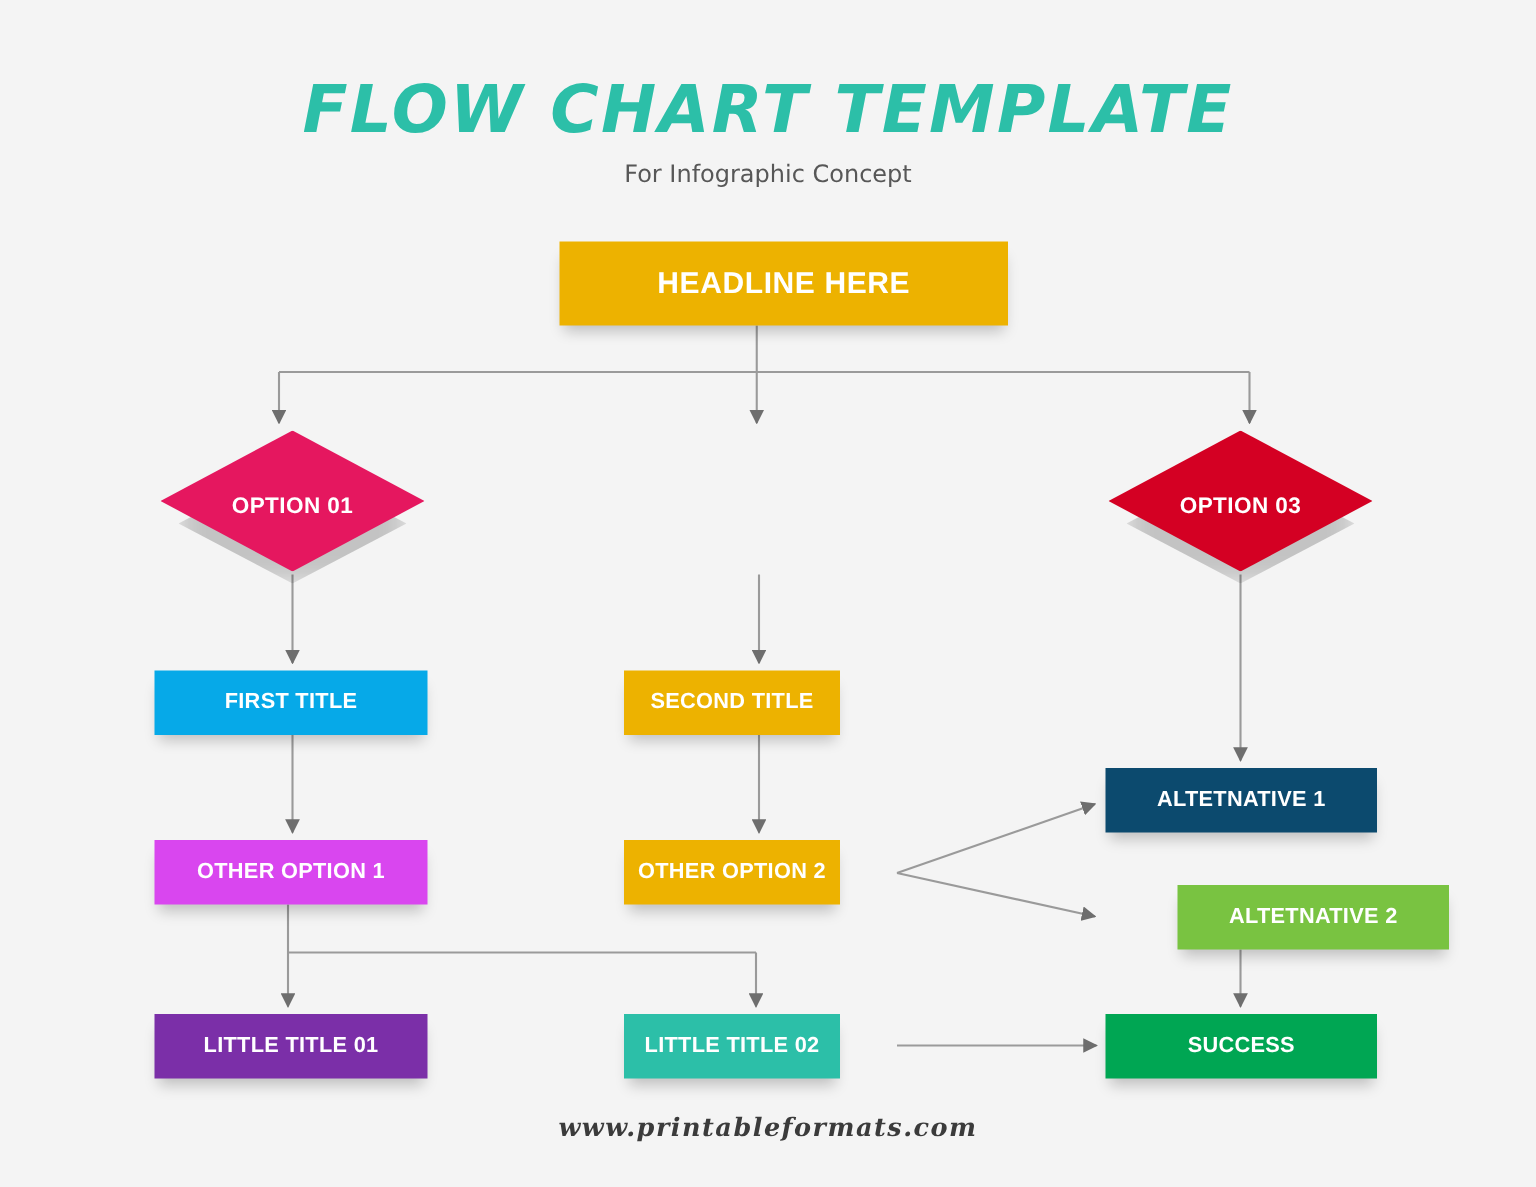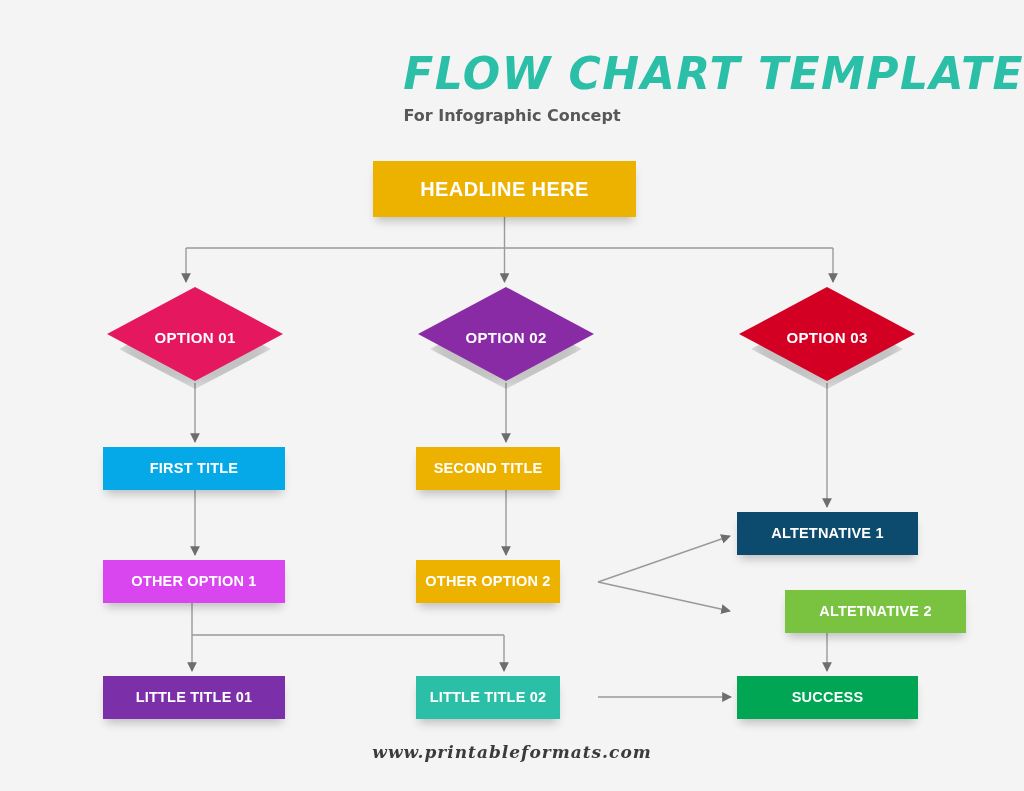--- a/index.html
+++ b/index.html
@@ -27,39 +27,38 @@
     height: 791px;
     pointer-events: none;
   }
 
   
   .title {
     position: absolute;
     left: 0;
     top: 48px;
     width: 1024px;
-    text-align: right;
+    text-align: center;
     font-family: "DejaVu Sans", sans-serif;
     font-style: italic;
     font-weight: bold;
     font-size: 44px;
     letter-spacing: 1.5px;
     color: #2cbfa8;
     white-space: nowrap;
   }
   .subtitle {
     position: absolute;
     left: 0;
     top: 106px;
     width: 1024px;
     text-align: center;
     font-family: "DejaVu Sans", sans-serif;
     font-size: 16px;
     color: #575757;
-    font-weight: bold;
   }
   .footer {
     position: absolute;
     left: 0;
     top: 742px;
     width: 1024px;
     text-align: center;
     font-family: "DejaVu Serif", serif;
     font-style: italic;
     font-weight: bold;
@@ -82,21 +81,21 @@
     z-index: 3;
   }
   .node-label {
     line-height: 1.1;
     white-space: nowrap;
   }
 
   .headline {
     left: 373px;
     top: 161px;
-    width: 263px;
+    width: 299px;
     height: 56px;
     font-size: 20px;
     letter-spacing: 0.4px;
   }
 
   .rowbox {
     height: 43px;
     font-size: 14.5px;
     letter-spacing: 0.2px;
   }
@@ -207,26 +206,20 @@
     <span class="node-label">HEADLINE HERE</span>
   </div>
 
   <div class="diamond-wrap d1">
     <div class="diamond-shadow"></div>
     <div class="diamond" style="background:#e5175f">
       <span class="node-label">OPTION 01</span>
     </div>
   </div>
 
-  <div class="diamond-wrap d2">
-    <div class="diamond-shadow"></div>
-    <div class="diamond" style="background:#8a2ba6">
-      <span class="node-label">OPTION 02</span>
-    </div>
-  </div>
 
   <div class="diamond-wrap d3">
     <div class="diamond-shadow"></div>
     <div class="diamond" style="background:#d40023">
       <span class="node-label">OPTION 03</span>
     </div>
   </div>
 
   <div class="node rowbox col-left r-first" style="background:#06a9e8">
     <span class="node-label">FIRST TITLE</span>

